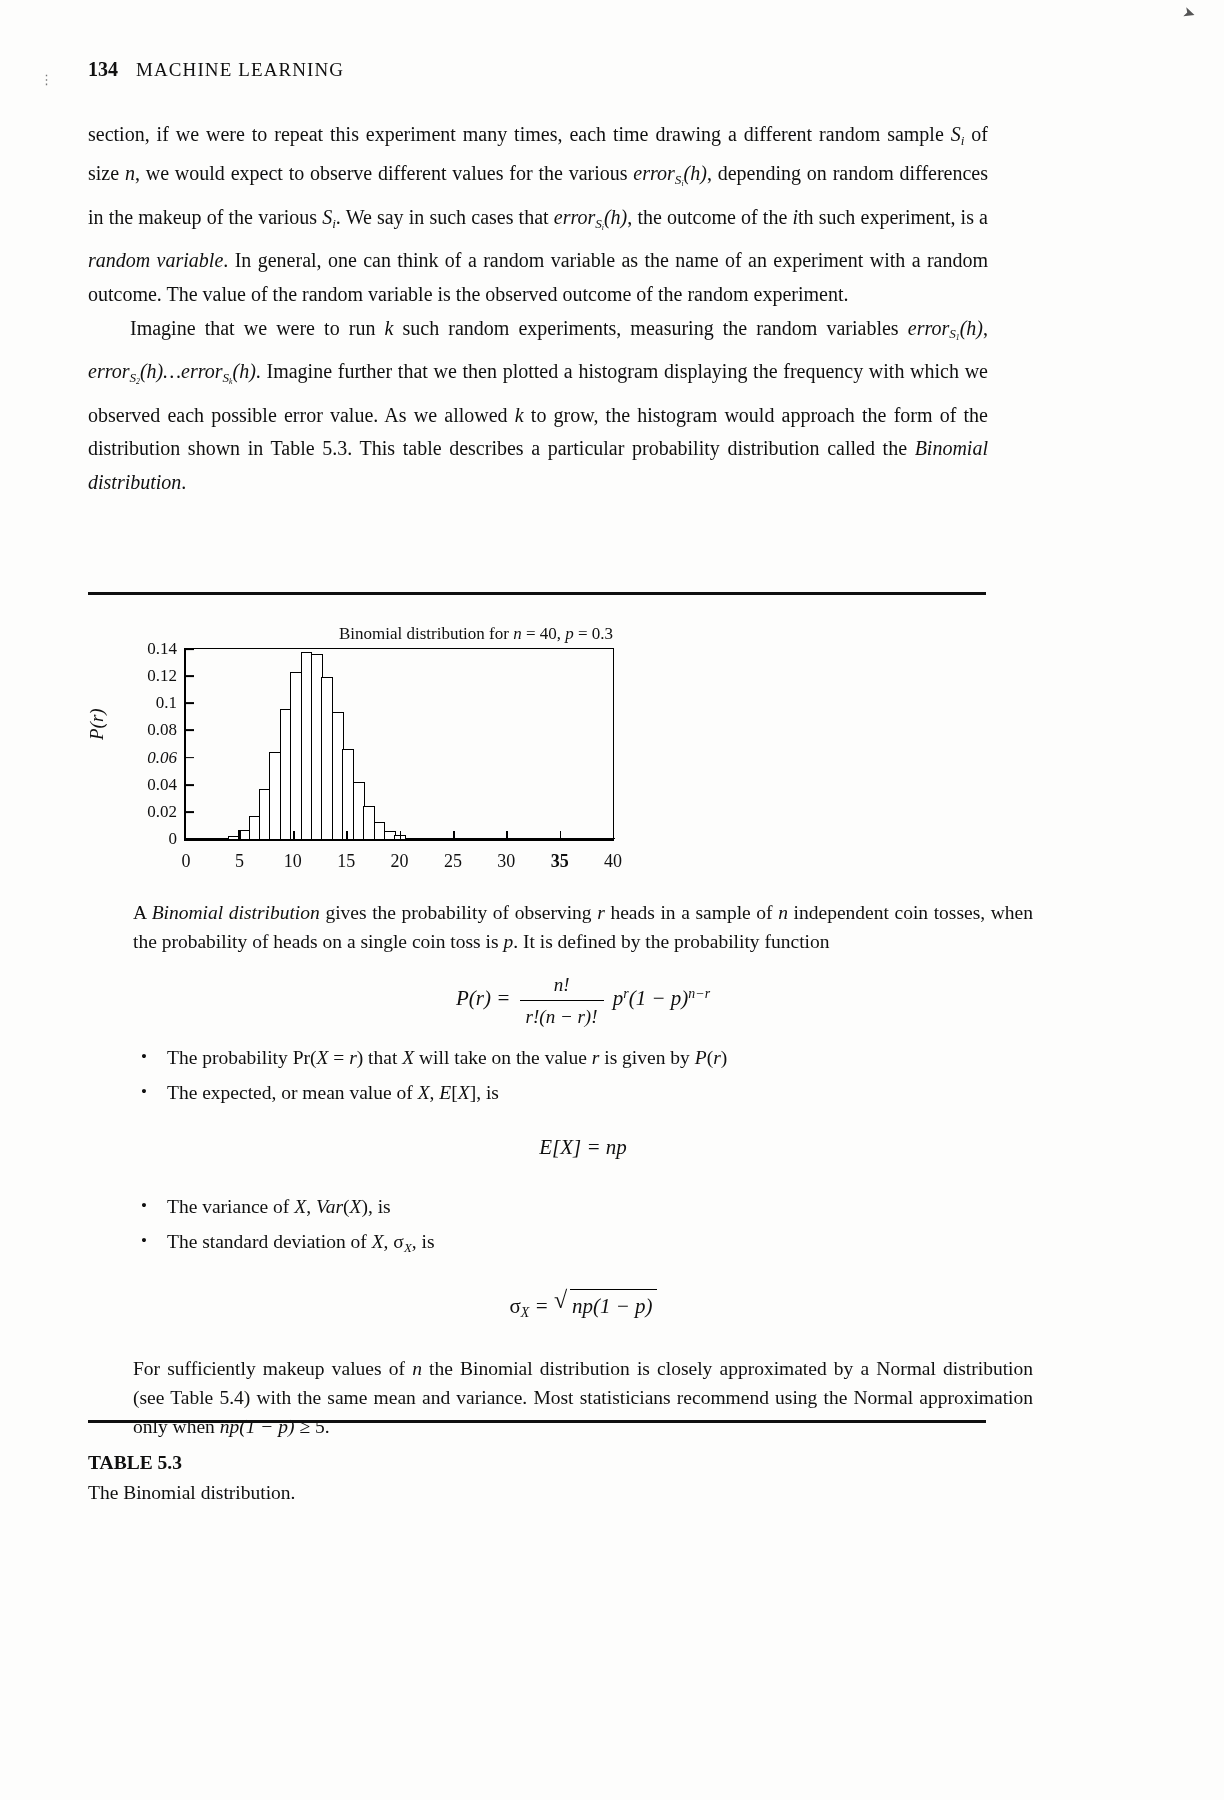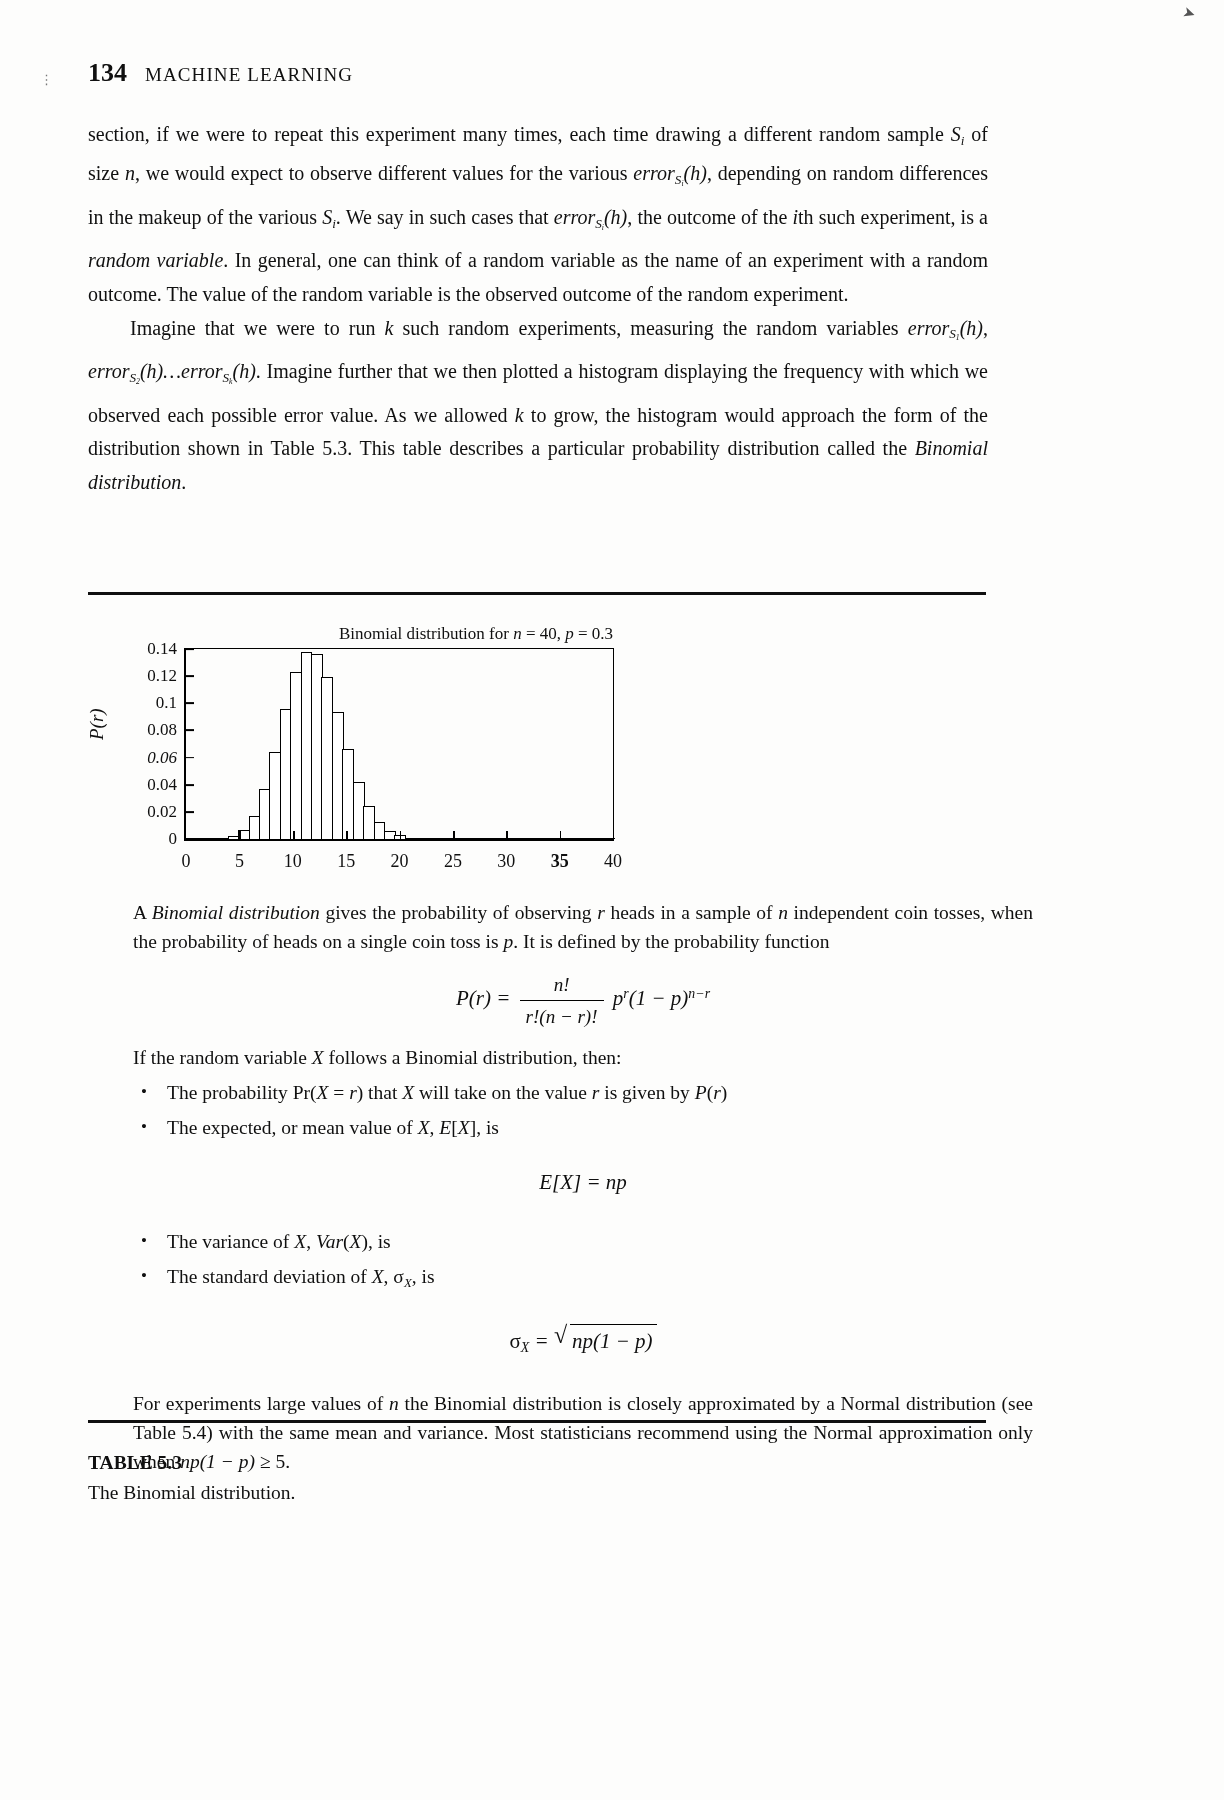--- a/index.html
+++ b/index.html
@@ -26,21 +26,21 @@
   
   .runhead {
     position: absolute;
     left: 88px;
     top: 58px;
     display: flex;
     align-items: baseline;
     gap: 18px;
   }
   .folio {
-    font-size: 26px;
+    font-size: 20px;
     font-weight: bold;
     letter-spacing: 0px;
   }
   .booktitle {
     font-size: 19px;
     letter-spacing: 1.1px;
     font-variant: small-caps;
     text-transform: uppercase;
   }
   .tick-mark {
@@ -388,21 +388,20 @@
 
     <div class="formula">
       <span>P(r) =</span>
       <span class="frac">
         <span class="num">n!</span>
         <span class="den">r!(n − r)!</span>
       </span>
       <span><span>p</span><sup>r</sup><span>(1 − p)</span><sup>n−r</sup></span>
     </div>
 
-    <p><span>If the random variable </span><i>X</i><span> follows a Binomial distribution, then:</span></p>
 
     <ul class="bullets">
       <li>The probability Pr(<i>X</i> = <i>r</i>) that <i>X</i> will take on the value <i>r</i> is given by <i>P</i>(<i>r</i>)</li>
       <li>The expected, or mean value of <i>X</i>, <i>E</i>[<i>X</i>], is</li>
     </ul>
 
     <div class="centerline" style="margin:26px 0 30px 0;">E[X] = np</div>
 
     <ul class="bullets">
       <li>The variance of <i>X</i>, <i>Var</i>(<i>X</i>), is</li>
@@ -410,21 +409,21 @@
 
 
     <ul class="bullets">
       <li>The standard deviation of <i>X</i>, <span style="font-style:normal;">σ</span><sub style="font-style:normal;"><i>X</i></sub>, is</li>
     </ul>
 
     <div class="centerline" style="margin:26px 0 28px 0;">
       <span style="font-style:normal;">σ</span><sub>X</sub><span> = </span><span class="radical"><span class="rad-body">np(1 − p)</span></span>
     </div>
 
-    <p><span>For experiments large values of </span><i>n</i><span> the Binomial distribution is closely approximated by a Normal distribution (see Table 5.4) with the same mean and variance. Most statisticians recommend using the Normal approximation only when </span><i>np(1 − p)</i><span> ≥ 5.</span></p>
+    <p><span>For sufficiently makeup values of </span><i>n</i><span> the Binomial distribution is closely approximated by a Normal distribution (see Table 5.4) with the same mean and variance. Most statisticians recommend using the Normal approximation only when </span><i>np(1 − p)</i><span> ≥ 5.</span></p>
   </div>
 
   <div class="caption">
     <div class="tnum">TABLE 5.3</div>
     <div>The Binomial distribution.</div>
   </div>
 
 </div>
 
 </body></html>

